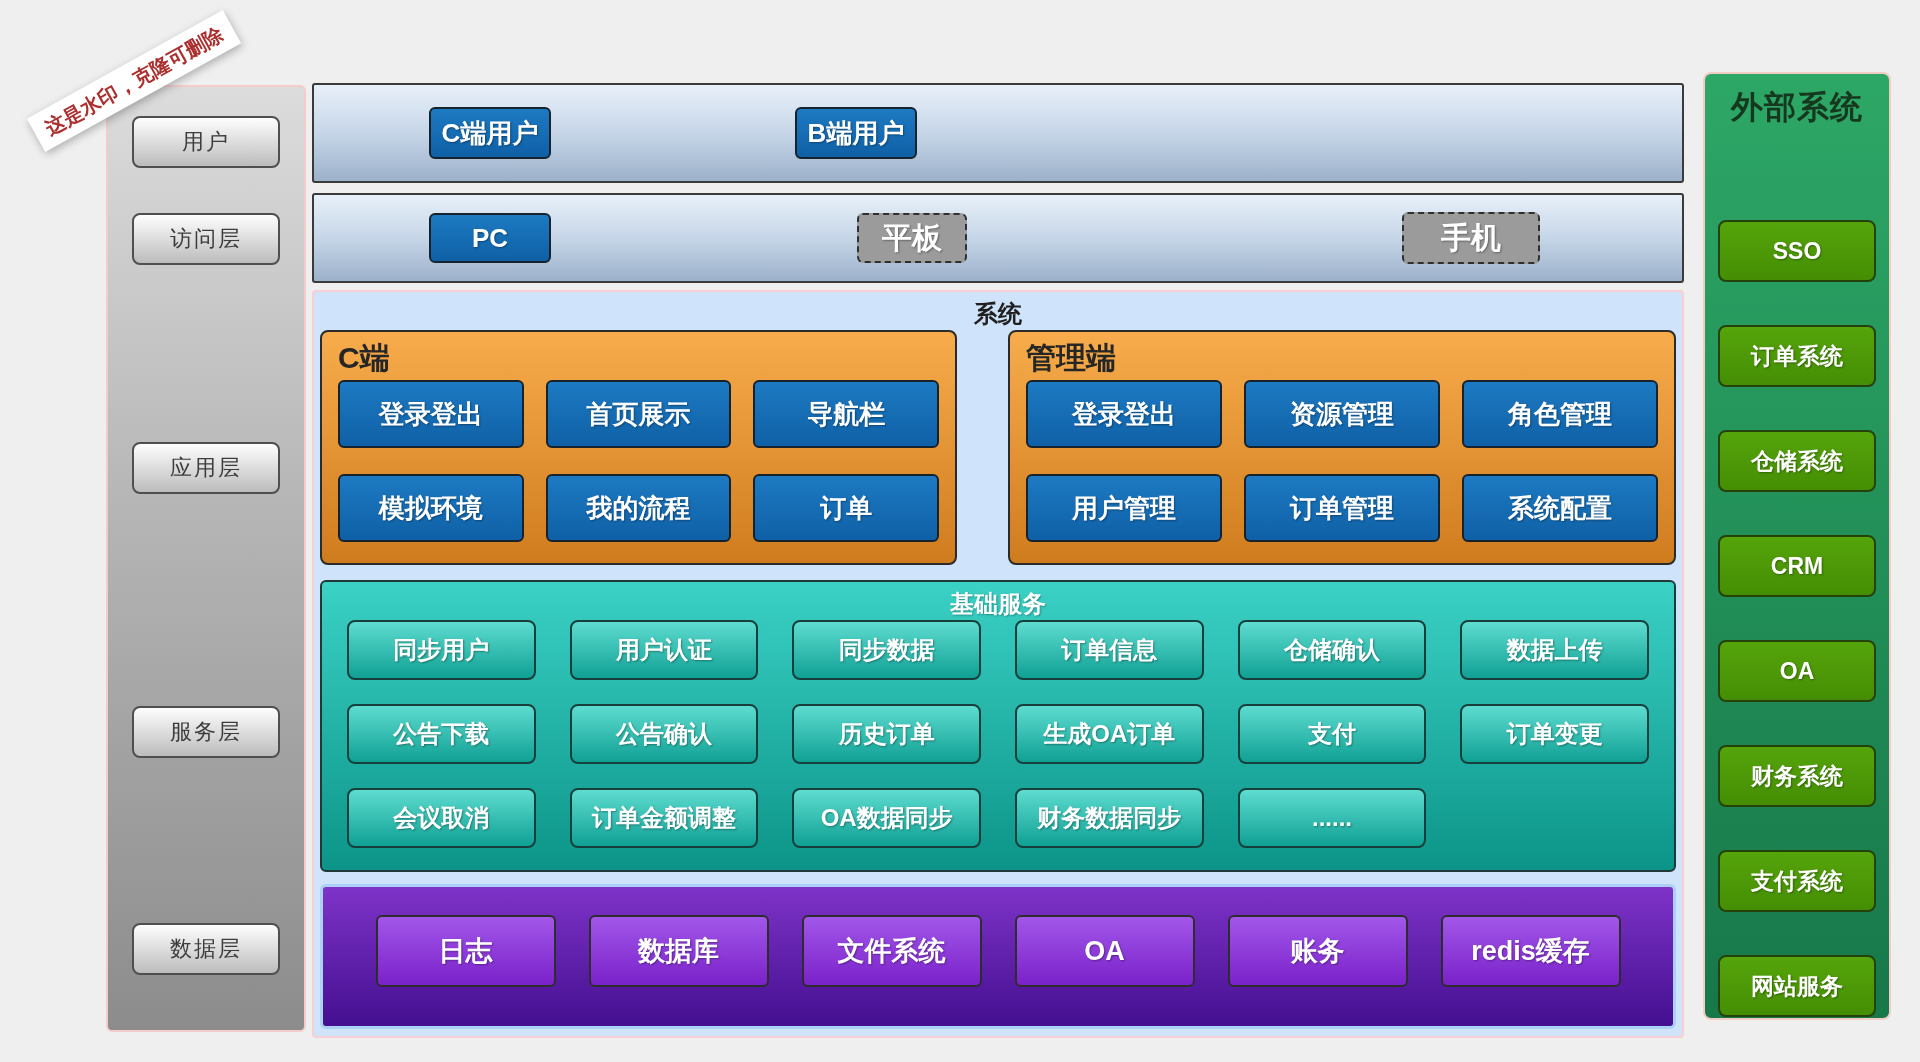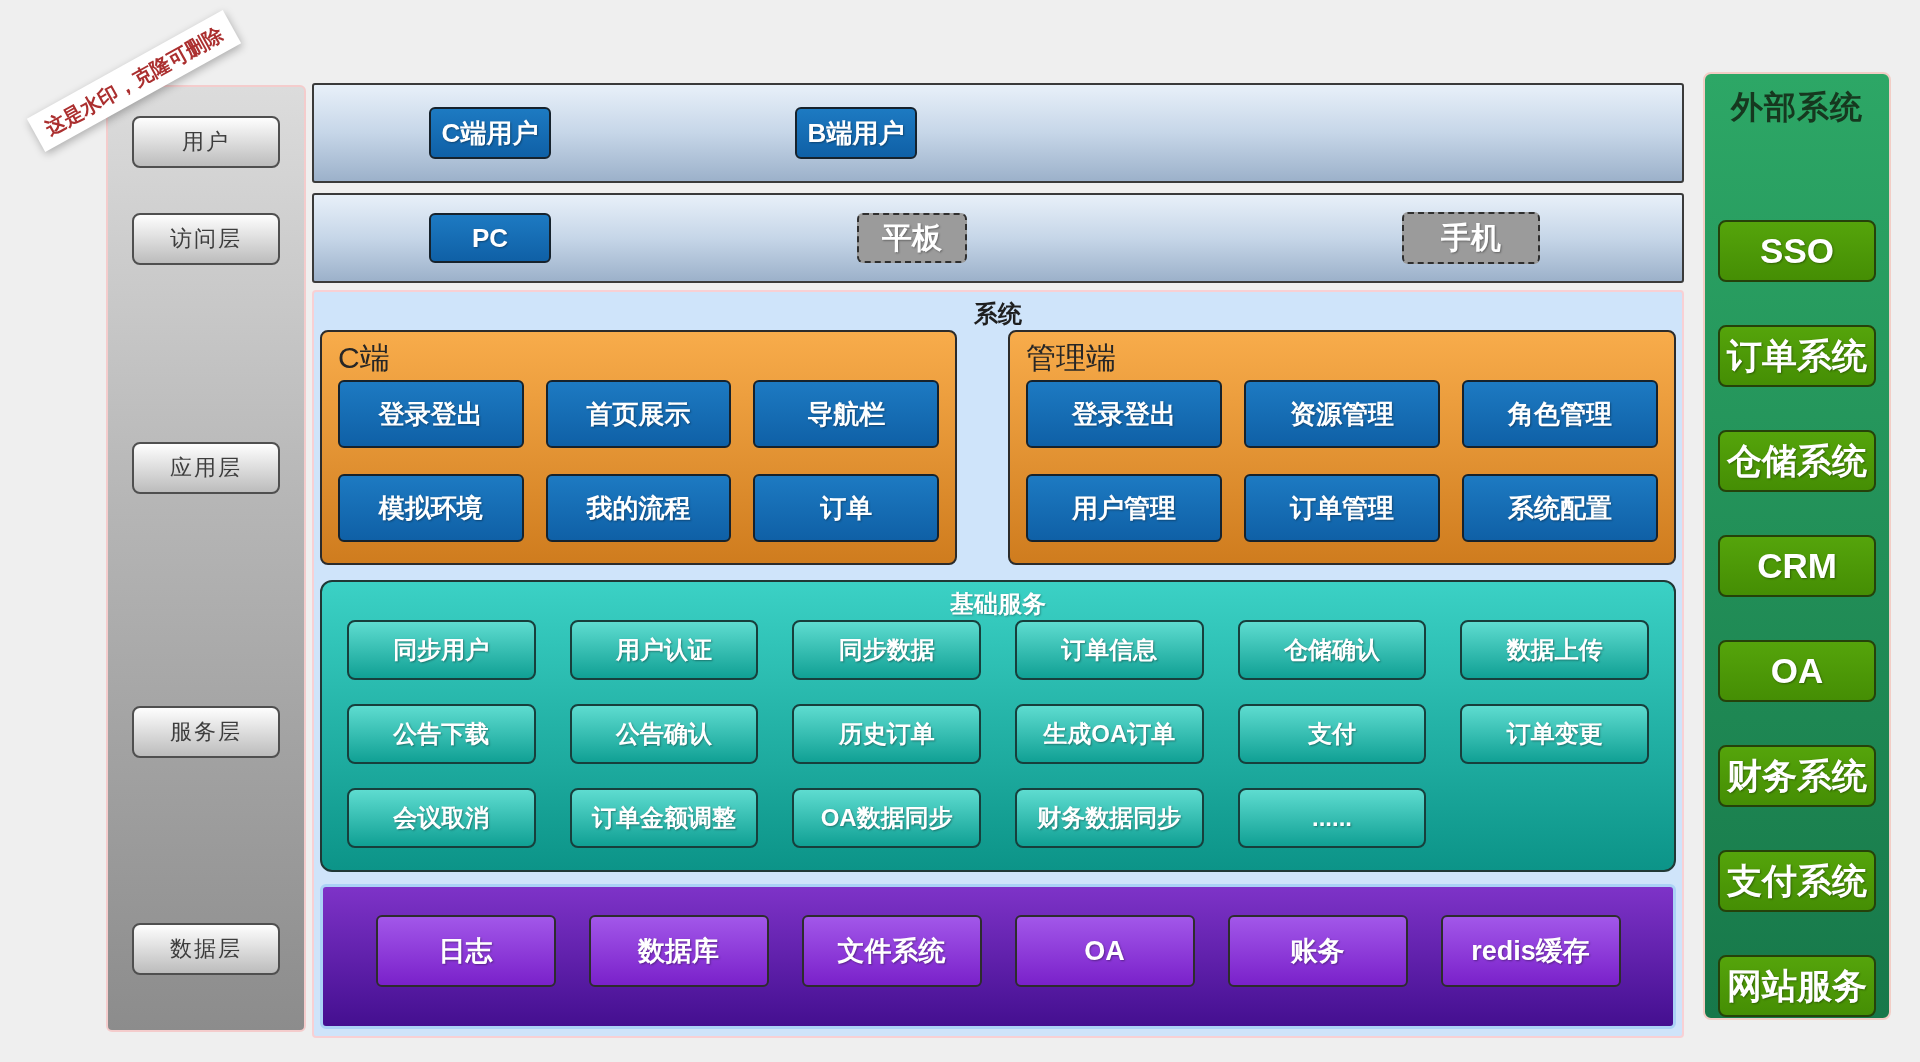--- a/index.html
+++ b/index.html
@@ -38,46 +38,46 @@
   .system{margin-top:7px;height:748px;box-sizing:border-box;background:#cfe4fa;
     border:2px solid #f8d0d4;border-radius:4px;}
   .system-title{height:38px;box-sizing:border-box;padding-top:6px;text-align:center;
     font-size:24px;font-weight:bold;color:#1f1f1f;}
 
   .app-row{display:flex;justify-content:space-between;padding:0 6px;height:235px;}
   .orange{box-sizing:border-box;height:235px;padding:6px 16px 0;
     background:linear-gradient(180deg,#f8ac4b,#cf7c1e);border:2px solid #2b2b2b;border-radius:8px;}
   .c-side{width:637px;}
   .admin-side{width:668px;}
-  .orange-title{height:42px;font-size:30px;color:#262626;}
+  .orange-title{height:42px;font-size:30px;color:#262626;font-weight:bold;}
   .grid3{display:grid;grid-template-columns:repeat(3,1fr);column-gap:22px;row-gap:26px;}
   .grid3 .node{height:68px;}
 
   .teal{margin:15px 6px 0;height:292px;box-sizing:border-box;padding:6px 25px 0;
-    background:linear-gradient(180deg,#3bd1c5,#0c9488);border:2px solid #203836;border-radius:12px;}
+    background:linear-gradient(180deg,#3bd1c5,#0c9488);border:2px solid #203836;border-radius:6px;}
   .teal-title{height:32px;text-align:center;font-size:24px;font-weight:bold;color:#fff;
     text-shadow:1px 1px 2px rgba(0,0,0,.3);}
   .grid6{display:grid;grid-template-columns:repeat(6,1fr);column-gap:34px;row-gap:24px;}
   .tealnode{height:60px;background:linear-gradient(180deg,#5edcd0,#10a094);
     border:2px solid #173f3c;border-radius:8px;font-size:24px;}
 
   .purple{margin:12px 6px 0;height:145px;box-sizing:border-box;
     background:linear-gradient(180deg,#7e33c8,#440f90);border:3px solid #abd2f6;border-radius:6px;
     display:flex;justify-content:center;gap:33px;padding-top:28px;}
   .purplenode{width:180px;height:72px;background:linear-gradient(180deg,#a257e9,#7a21ca);
     border:2px solid #2d2d2d;border-radius:6px;font-size:27px;}
 
   
   .external{position:absolute;left:1703px;top:72px;width:188px;height:948px;box-sizing:border-box;
     background:linear-gradient(180deg,#2da766,#17784a);border:2px solid #f2cdc5;border-radius:8px;
     display:flex;flex-direction:column;align-items:center;}
   .ext-title{margin-top:12px;font-size:32px;font-weight:bold;color:#16381f;letter-spacing:1px;}
   .ext-buttons{margin-top:90px;display:flex;flex-direction:column;gap:43px;}
   .greennode{width:158px;height:62px;background:linear-gradient(180deg,#55a40b,#458e04);
-    border:2px solid #25420a;border-radius:8px;font-size:35px;}
+    border:2px solid #25420a;border-radius:8px;font-size:23px;}
 </style>
 </head>
 <body>
 
 <div class="canvas">
 
   <div class="watermark">
     <span>这是水印，克隆可删除</span>
   </div>
 

